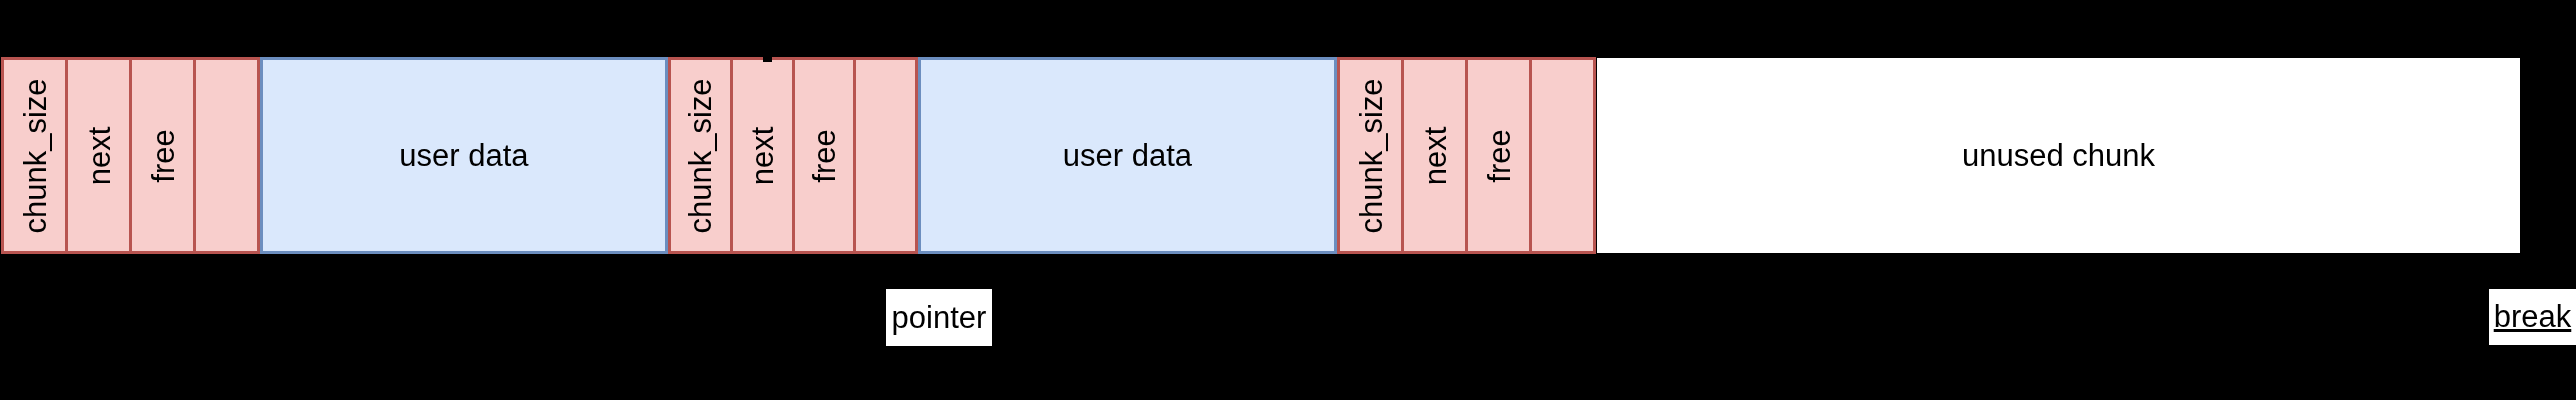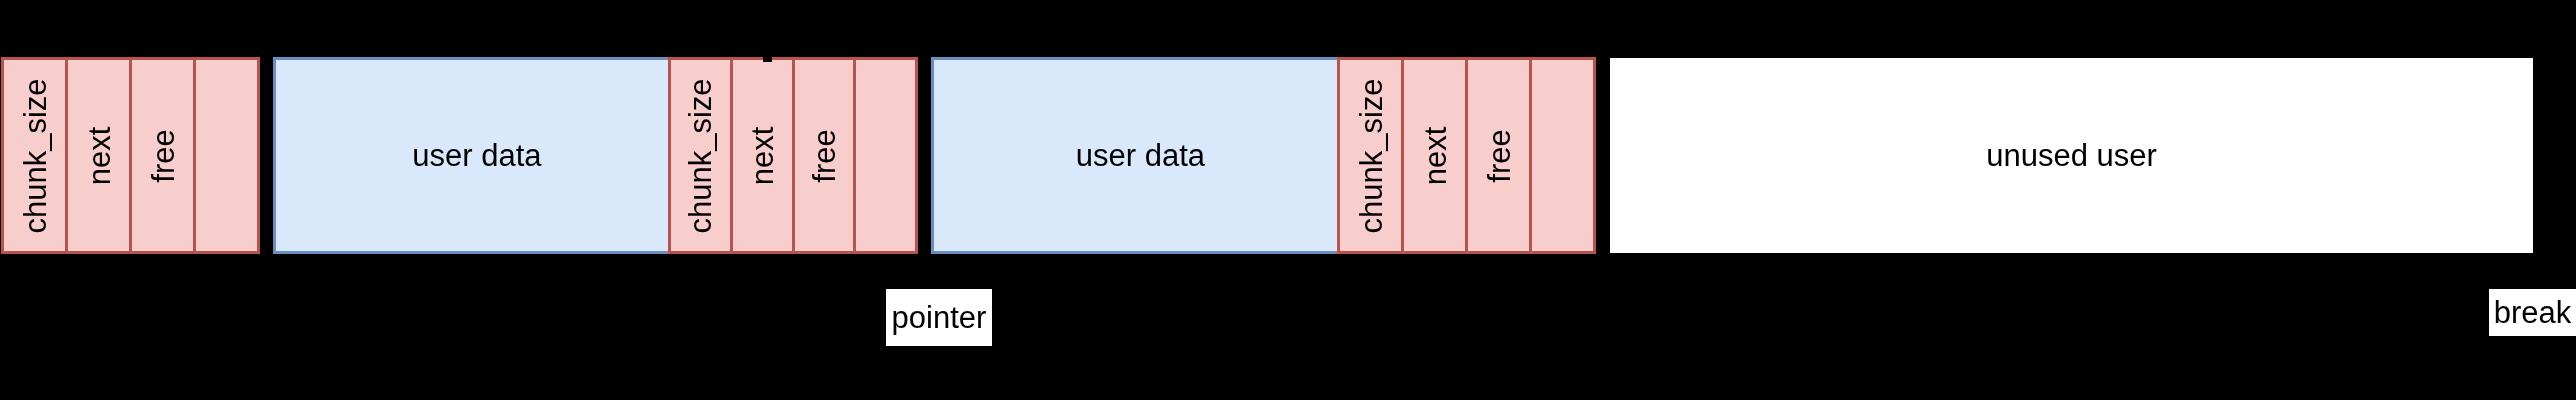--- a/index.html
+++ b/index.html
@@ -24,21 +24,20 @@
     position:absolute;top:50%;left:50%;
     transform:translate(-50%,-50%) rotate(-90deg);
     white-space:nowrap;
     font-size:31px;line-height:1;
   }
   .dbox{
     position:absolute;top:57px;height:197px;
     box-sizing:border-box;
     display:flex;align-items:center;justify-content:center;
     font-size:31px;
-    margin-left:13px;
   }
   .dbox.blue{background:var(--df,#dae8fc);border:3.2px solid var(--ds,#6c8ebf);}
   .dbox.white{background:var(--uf,#ffffff);border:1.1px solid #000;}
   .anno{
     position:absolute;
     background:var(--lb,#ffffff);
     display:flex;align-items:center;justify-content:center;
     font-size:31px;white-space:nowrap;
   }
   .notch{position:absolute;left:763px;top:56px;width:8.6px;height:6px;background:#000;}
@@ -97,25 +96,25 @@
     </div>
     <div class="hcell">
       <span class="vlabel">free</span>
     </div>
     <div class="hcell">
       <span class="vlabel"></span>
     </div>
   </div>
 
   <div class="dbox white" style="left:1596px;width:925px;">
-    <span>unused user</span>
+    <span>unused chunk</span>
   </div>
 
   <div class="anno" style="left:886px;top:289px;width:106px;height:57px;">
     <span>pointer</span>
   </div>
 
-  <div class="anno" style="left:2489px;top:289px;width:87px;height:47px;">
+  <div class="anno" style="left:2489px;top:289px;width:87px;height:56px;text-decoration:underline;">
     <span>break</span>
   </div>
 
 </div>
 
 
 </body></html>

